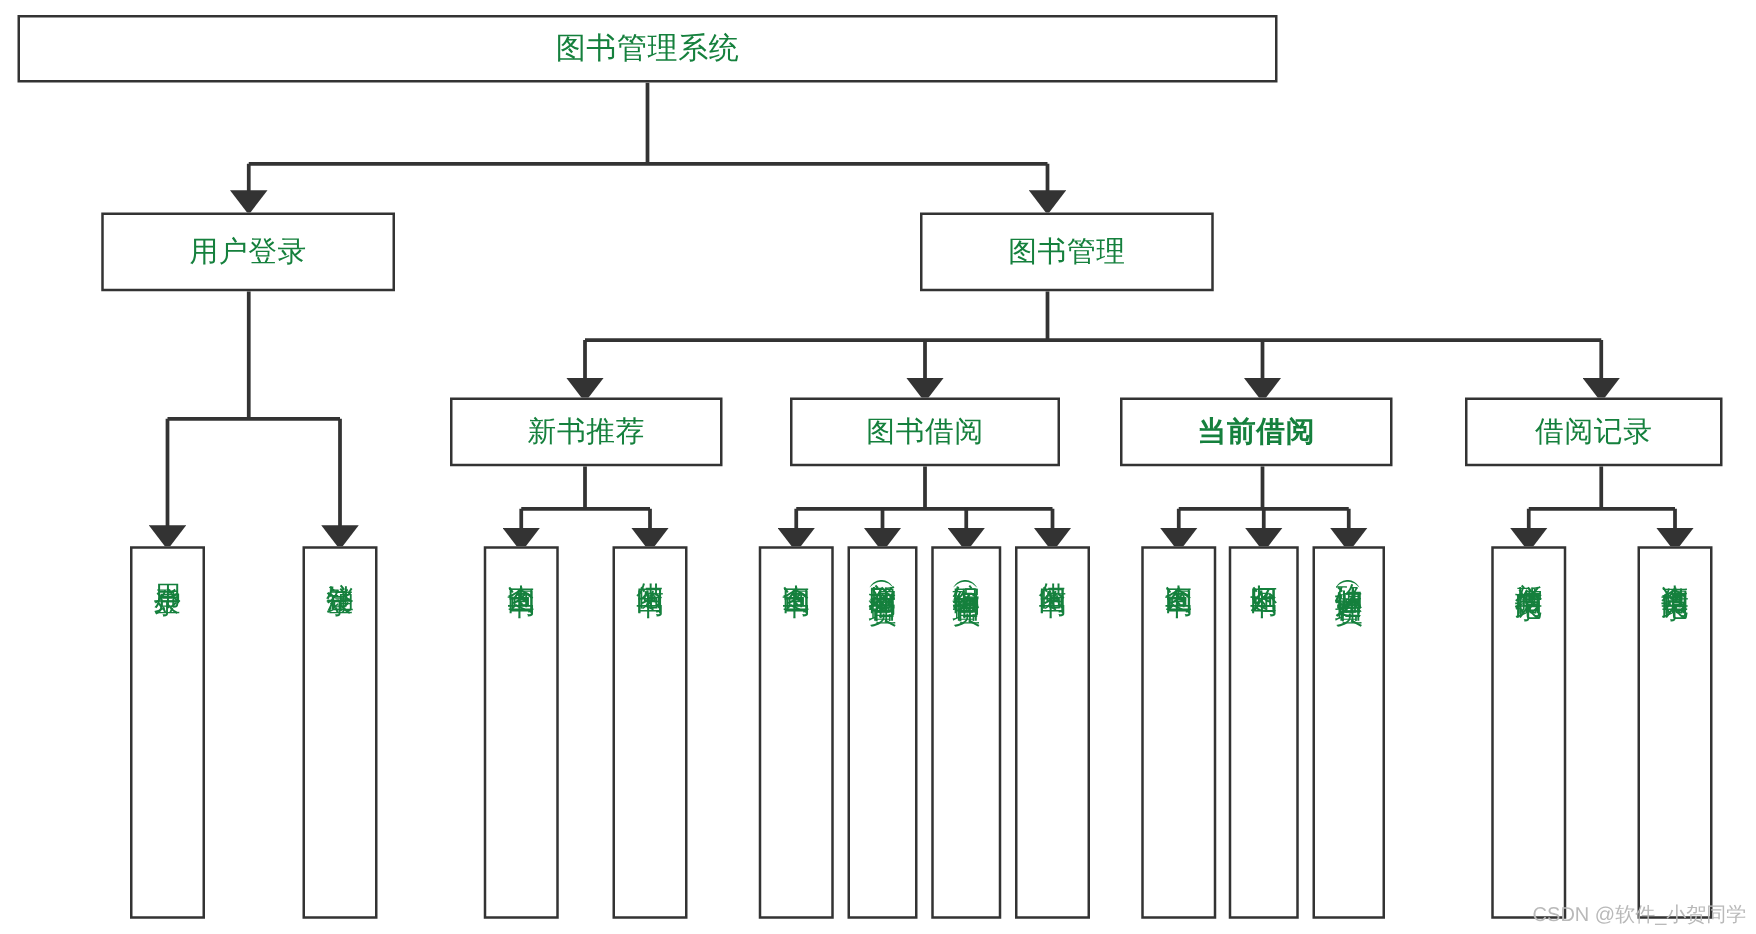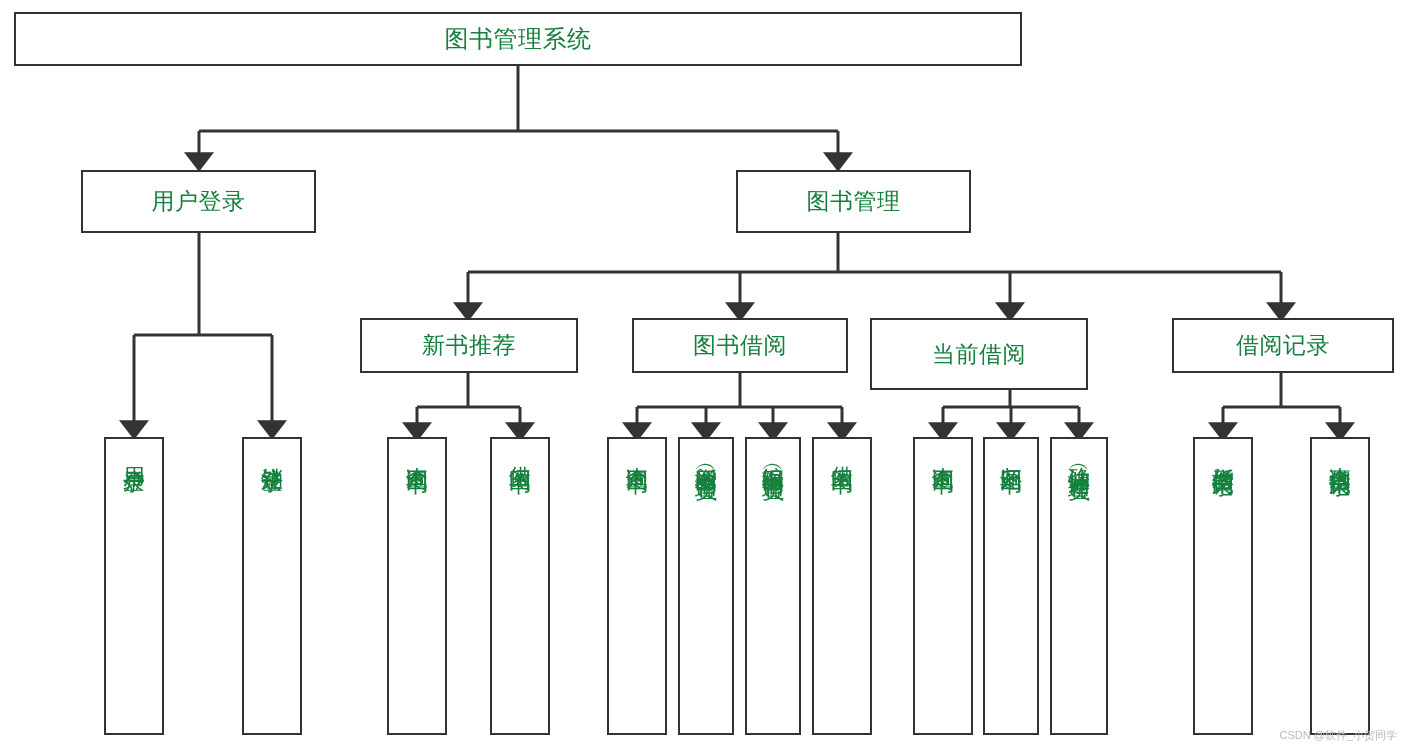--- a/index.html
+++ b/index.html
@@ -62,21 +62,21 @@
     text-orientation: upright;
     font-size: 22px;
     line-height: 1.18;
     letter-spacing: 2px;
     white-space: nowrap;
   }
   .watermark {
     position: absolute;
     right: 8px;
     bottom: 4px;
-    font-size: 11px;
+    font-size: 16px;
     color: #b9b9b9;
     white-space: nowrap;
     user-select: none;
   }
 </style>
 </head>
 <body>
 
 <div id="diagram-root">
 
@@ -140,24 +140,24 @@
   <div class="node horizontal" style="left:736px; top:170px; width:235px; height:63px;">
     <span class="node-label">图书管理</span>
   </div>
 
   <div class="node horizontal" style="left:360px; top:318px; width:218px; height:55px;">
     <span class="node-label">新书推荐</span>
   </div>
   <div class="node horizontal" style="left:632px; top:318px; width:216px; height:55px;">
     <span class="node-label">图书借阅</span>
   </div>
-  <div class="node horizontal" style="left:870px; top:318px; width:218px; height:72px;">
+  <div class="node horizontal" style="left:896px; top:318px; width:218px; height:55px;font-weight:bold;">
     <span class="node-label">当前借阅</span>
   </div>
-  <div class="node horizontal" style="left:1172px; top:318px; width:222px; height:55px;">
+  <div class="node horizontal" style="left:1172px; top:318px; width:206px; height:55px;">
     <span class="node-label">借阅记录</span>
   </div>
 
   <div class="node vertical" style="left:104px; top:437px; width:60px; height:298px;">
     <span class="node-label">用户登录</span>
   </div>
   <div class="node vertical" style="left:242px; top:437px; width:60px; height:298px;">
     <span class="node-label">注销登录</span>
   </div>
 

